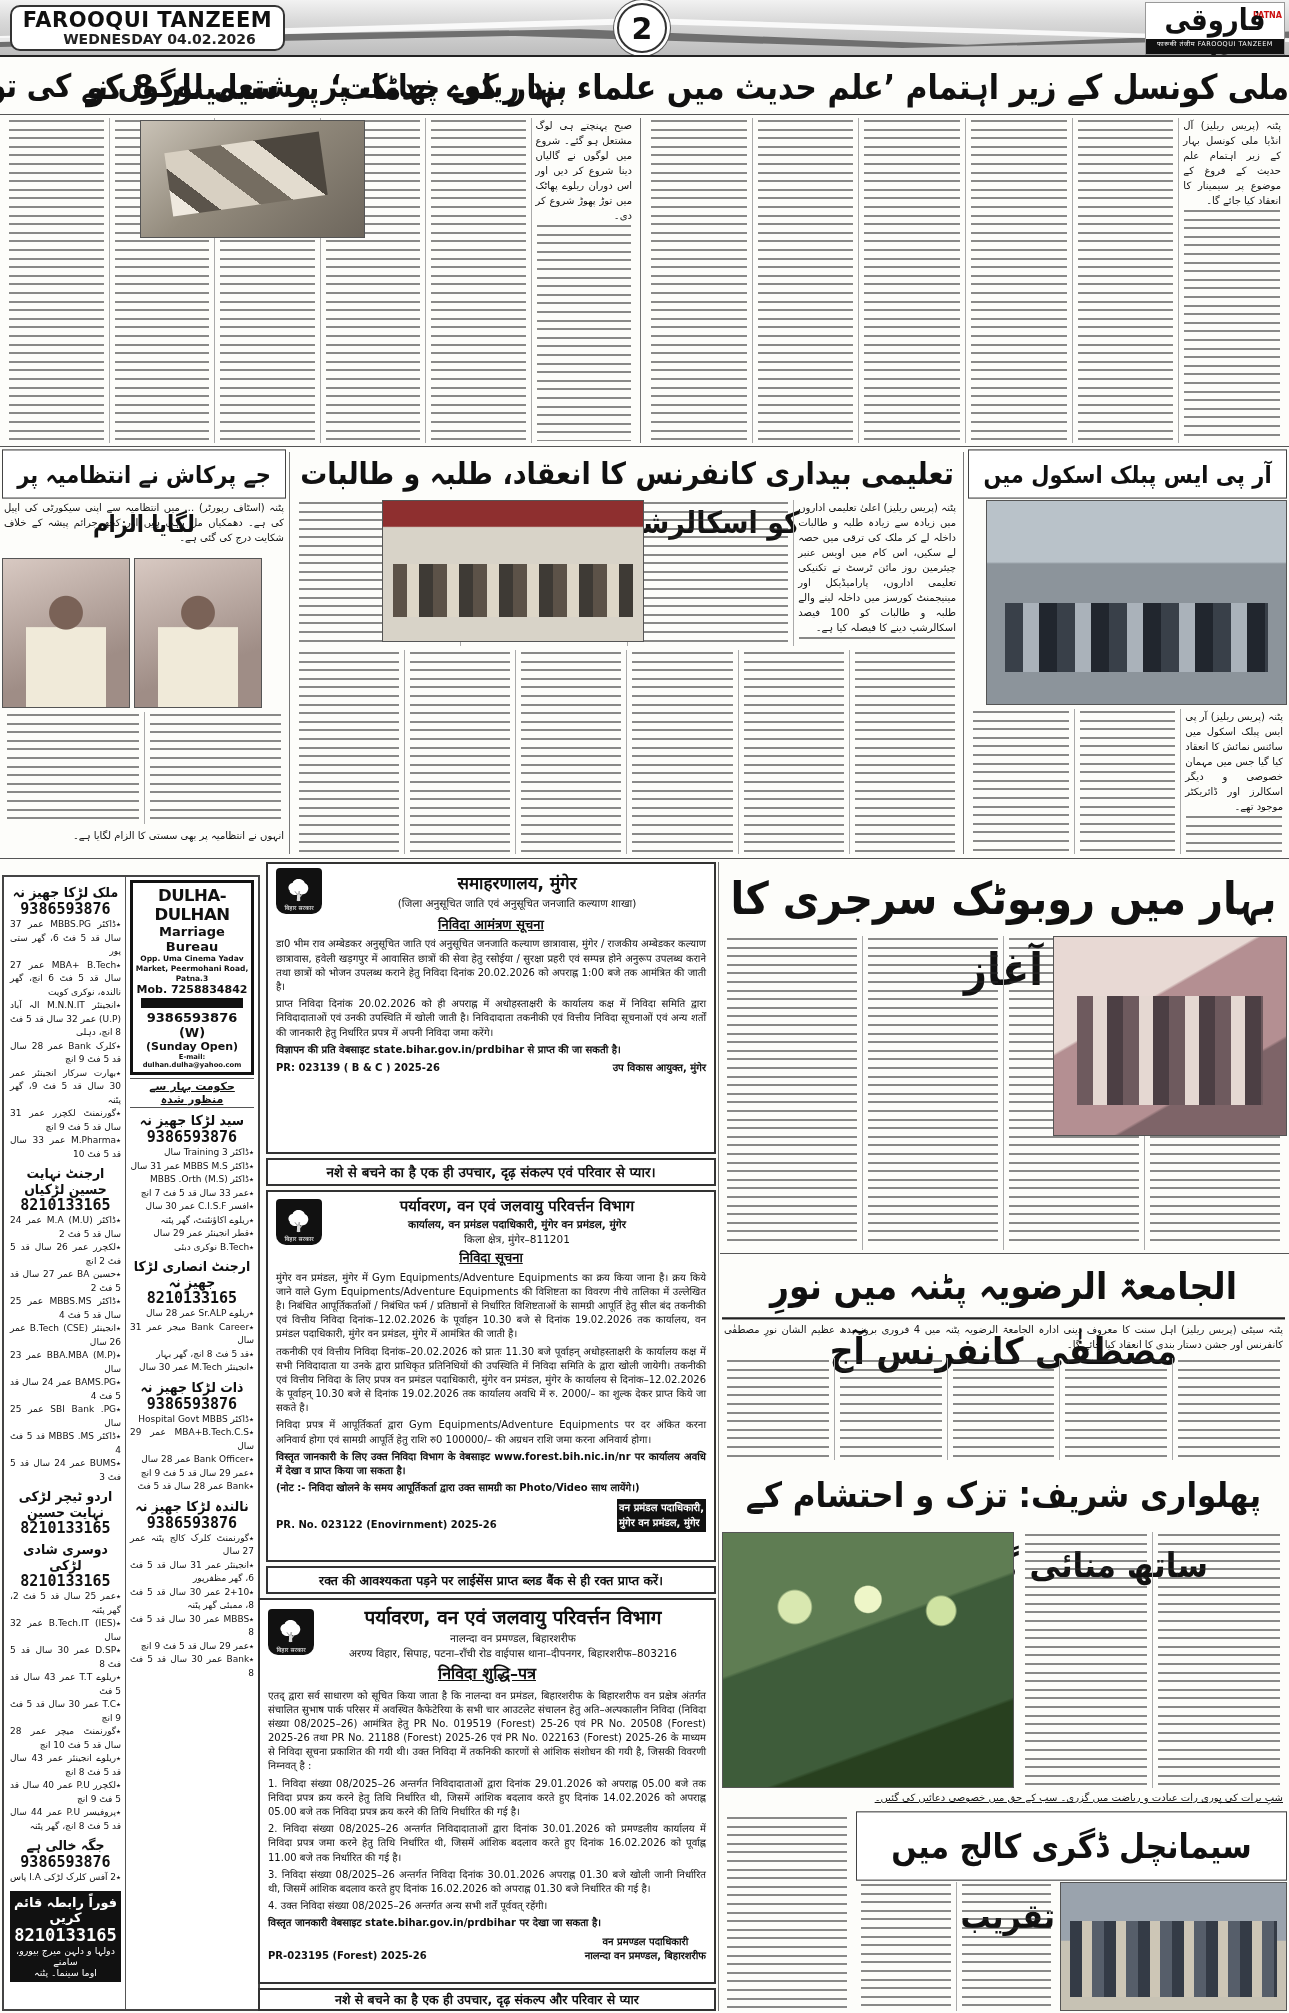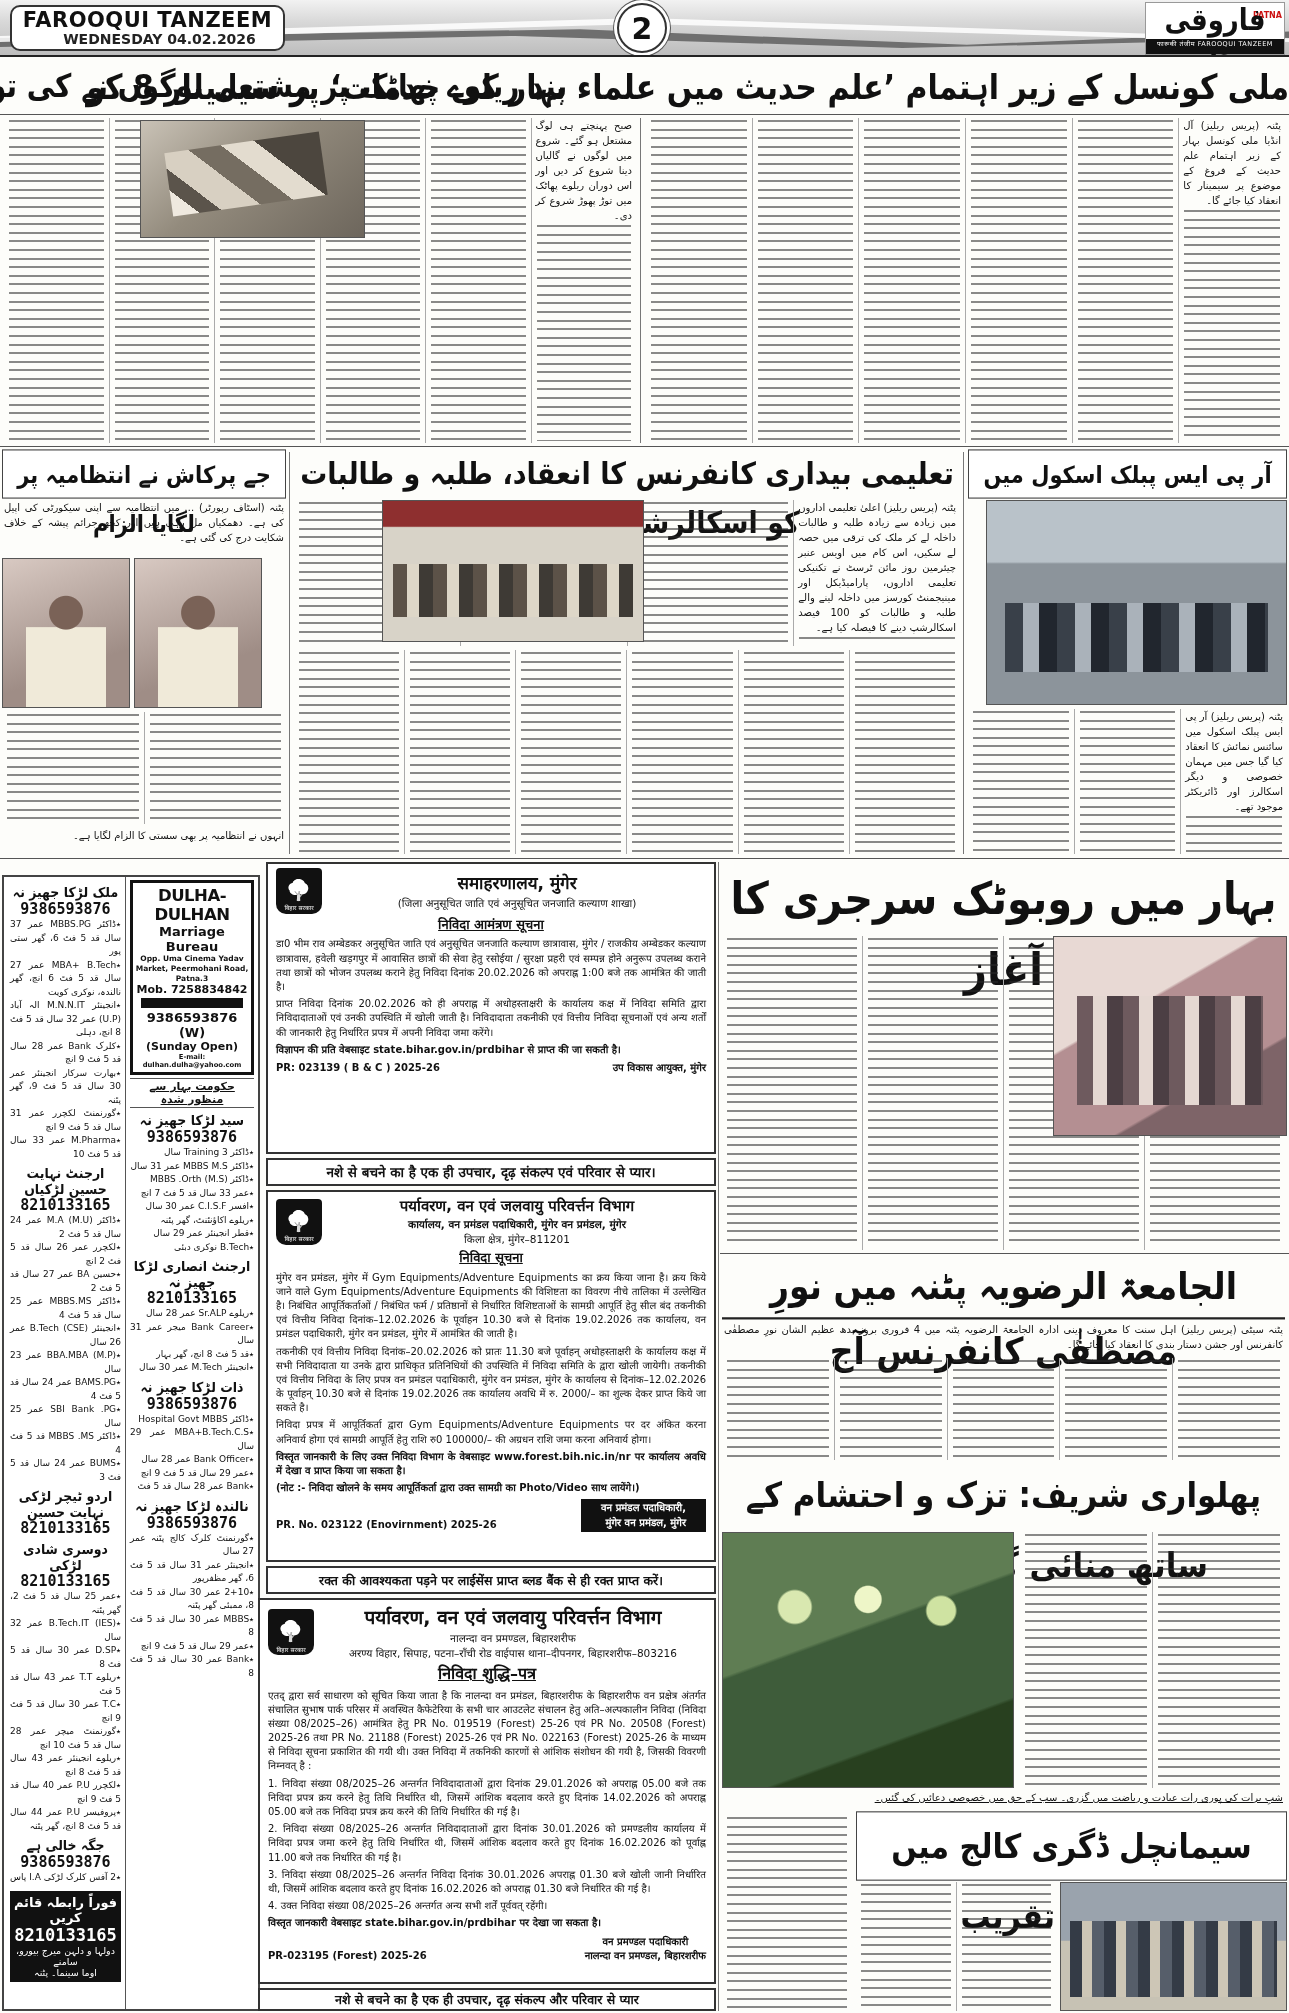--- a/index.html
+++ b/index.html
@@ -87,21 +87,21 @@
   .n-logo{width:46px;height:46px;background:#111;color:#fff;flex:0 0 auto;border-radius:4px 4px 10px 10px;
     display:flex;flex-direction:column;align-items:center;justify-content:flex-end;font-size:6px;padding-bottom:1px;}
   .n-logo::before{content:"🌳";font-size:20px;filter:grayscale(1) brightness(2.2);}
   .n-titles{flex:1;text-align:center;}
   .n-title{font-size:17px;font-weight:bold;}
   .n-sub{font-size:10.5px;}
   .n-type{font-size:13px;font-weight:bold;text-decoration:underline;text-align:center;margin:2px 0;}
   .n-body p{margin:3px 0;text-align:justify;}
   .n-body .bold{font-weight:bold;}
   .n-foot{display:flex;justify-content:space-between;align-items:flex-end;margin-top:4px;font-weight:bold;font-size:10px;}
-  .sig-black{background:#111;color:#fff;padding:2px 20px;text-align:right;font-weight:bold;}
+  .sig-black{background:#111;color:#fff;padding:2px 2px;text-align:left;font-weight:bold;}
   .slogan{position:absolute;border:2px solid #333;background:#fff;font-weight:bold;text-align:center;
     font-size:13.5px;display:flex;align-items:center;justify-content:center;}
 
   
   .classifieds{position:absolute;left:2px;top:875px;width:258px;height:1136px;border:2px solid #444;
     background:#fff;display:flex;flex-direction:row-reverse;}
   .cl-col{overflow:hidden;padding:3px 4px;direction:rtl;}
   .cl-col.right{width:133px;border-left:1.5px solid #555;}
   .cl-col.left{width:119px;}
   .cl-header{font-weight:900;font-size:12.5px;text-align:center;margin-top:5px;transform:scaleY(1.1);}

